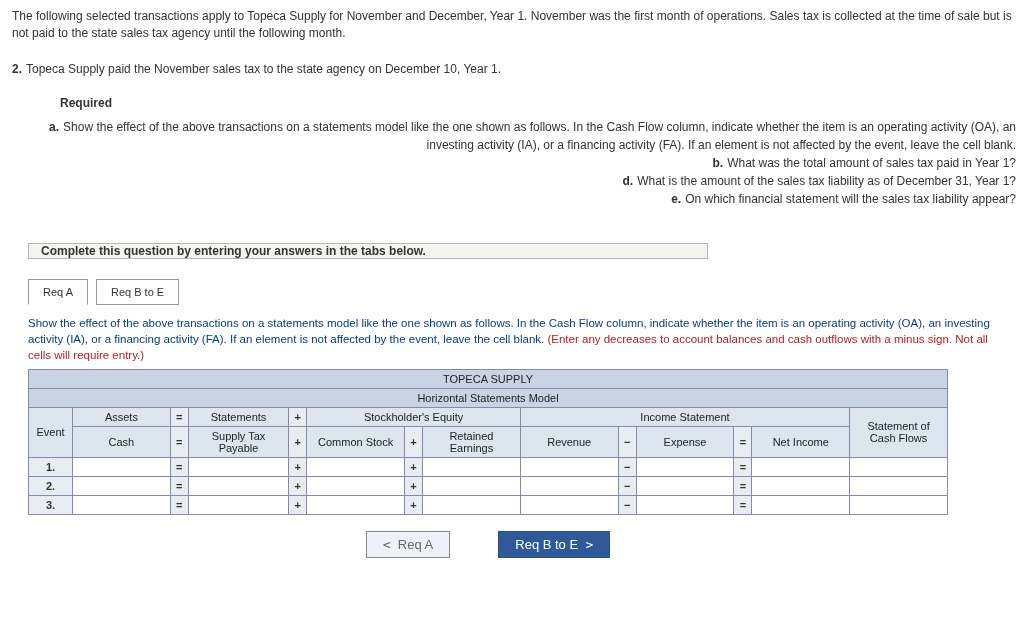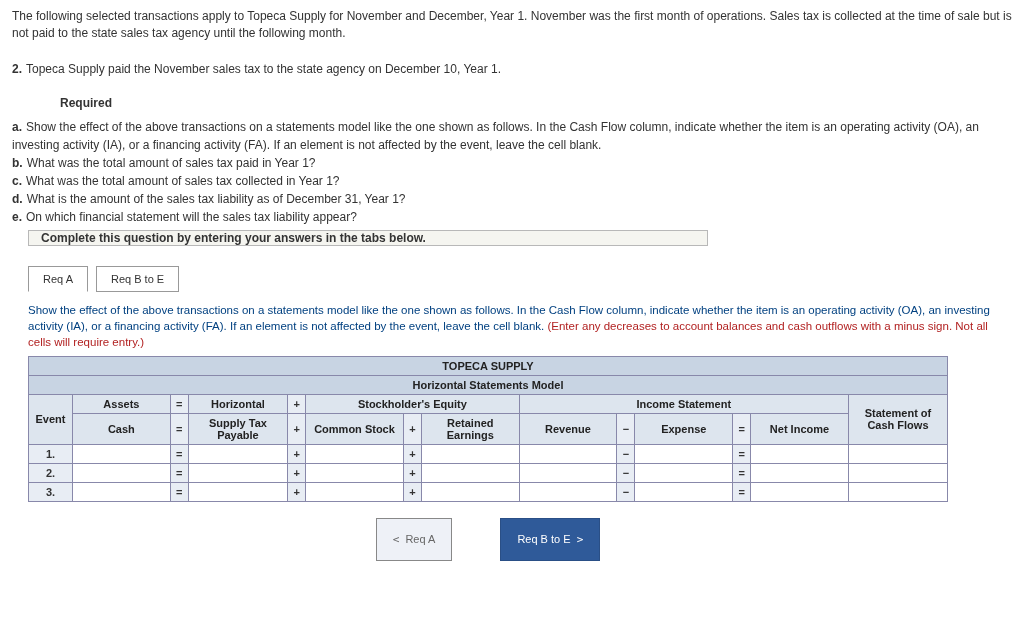--- a/index.html
+++ b/index.html
@@ -9,21 +9,21 @@
     color: #333;
     margin: 0;
     padding: 8px 12px;
     background: #fff;
   }
   .intro { margin-bottom: 18px; line-height: 1.4; }
   .numbered { margin-bottom: 18px; line-height: 1.5; }
   .numbered div { }
   .numbered strong { margin-right: 4px; }
   .required-heading { font-weight: bold; margin-bottom: 8px; padding-left: 48px; }
-  .req-list { line-height: 1.5; margin-bottom: 4px; }
+  .req-list { line-height: 1.5; margin-bottom: 35px; text-align: right; }
   .req-list div { }
   .req-list strong { margin-right: 4px; }
   .complete-box {
     border: 1px solid #b8b8b8;
     background: #f5f5f0;
     padding: 0 12px;
     margin-bottom: 20px;
     font-weight: bold;
     color: #333;
     width: 680px;
@@ -65,21 +65,21 @@
   }
   table.model th, table.model td {
     border: 1px solid #88a;
     font-size: 11px;
     text-align: center;
     padding: 3px 4px;
     background: #fff;
   }
   table.model th {
     background: #dde5ee;
-    font-weight: bold;
+    font-weight: normal;
     color: #222;
   }
   table.model th.title {
     background: #c8d4e3;
   }
   table.model td.op { background: #e8edf4; font-weight: bold; width: 18px; }
   table.model td.ev { background: #e8edf4; font-weight: bold; width: 44px; }
   table.model td.input-cell {
     background: #fff;
     height: 18px;
@@ -94,22 +94,22 @@
     outline: none;
     background: transparent;
   }
   .nav-buttons {
     display: flex;
     gap: 48px;
     justify-content: center;
     width: 920px;
   }
   .nav-btn {
-    padding: 14px 16px;
-    font-size: 11px;
+    padding: 5px 16px;
+    font-size: 13px;
     border: 1px solid #888;
     background: #eef1f7;
     color: #666;
     cursor: pointer;
   }
   .nav-btn.next {
     background: #2f5a99;
     color: #fff;
     border-color: #2a4f86;
   }
@@ -122,21 +122,20 @@
 
 <div class="numbered">
   <div><strong>2.</strong><span>Topeca Supply paid the November sales tax to the state agency on December 10, Year 1.</span></div>
 </div>
 
 <div class="required-heading">Required</div>
 
 <div class="req-list">
   <div><strong>a.</strong><span>Show the effect of the above transactions on a statements model like the one shown as follows. In the Cash Flow column, indicate whether the item is an operating activity (OA), an investing activity (IA), or a financing activity (FA). If an element is not affected by the event, leave the cell blank.</span></div>
   <div><strong>b.</strong><span>What was the total amount of sales tax paid in Year 1?</span></div>
-  <div><strong>c.</strong><span>What was the total amount of sales tax collected in Year 1?</span></div>
   <div><strong>d.</strong><span>What is the amount of the sales tax liability as of December 31, Year 1?</span></div>
   <div><strong>e.</strong><span>On which financial statement will the sales tax liability appear?</span></div>
 </div>
 
 <div class="section">
 
   <div class="complete-box">Complete this question by entering your answers in the tabs below.</div>
 
   <div class="tabs">
     <div class="tab active">Req A</div>
@@ -152,21 +151,21 @@
         <tr>
       <th class="title" colspan="15">TOPECA SUPPLY</th>
     </tr>
     <tr>
       <th class="title" colspan="15">Horizontal Statements Model</th>
     </tr>
     <tr>
       <th rowspan="2">Event</th>
       <th>Assets</th>
       <td class="op">=</td>
-      <th>Horizontal</th>
+      <th>Statements</th>
       <td class="op">+</td>
       <th colspan="3">Stockholder's Equity</th>
       <th colspan="5">Income Statement</th>
       <th rowspan="2">Statement of Cash Flows</th>
     </tr>
     <tr>
       <th>Cash</th>
       <td class="op">=</td>
       <th>Supply Tax Payable</th>
       <td class="op">+</td>

